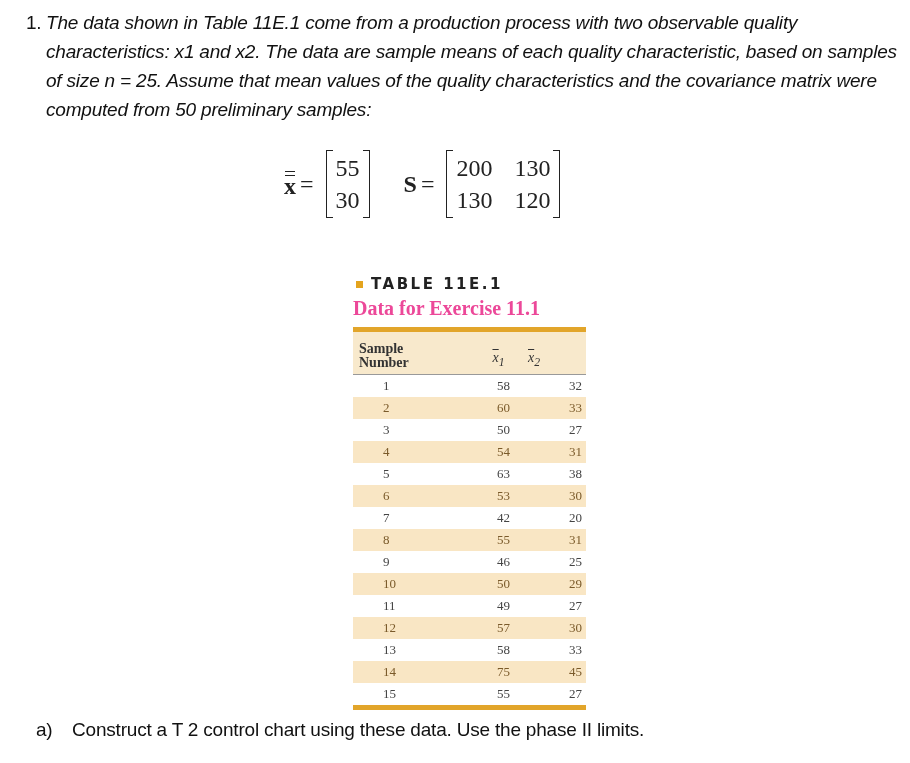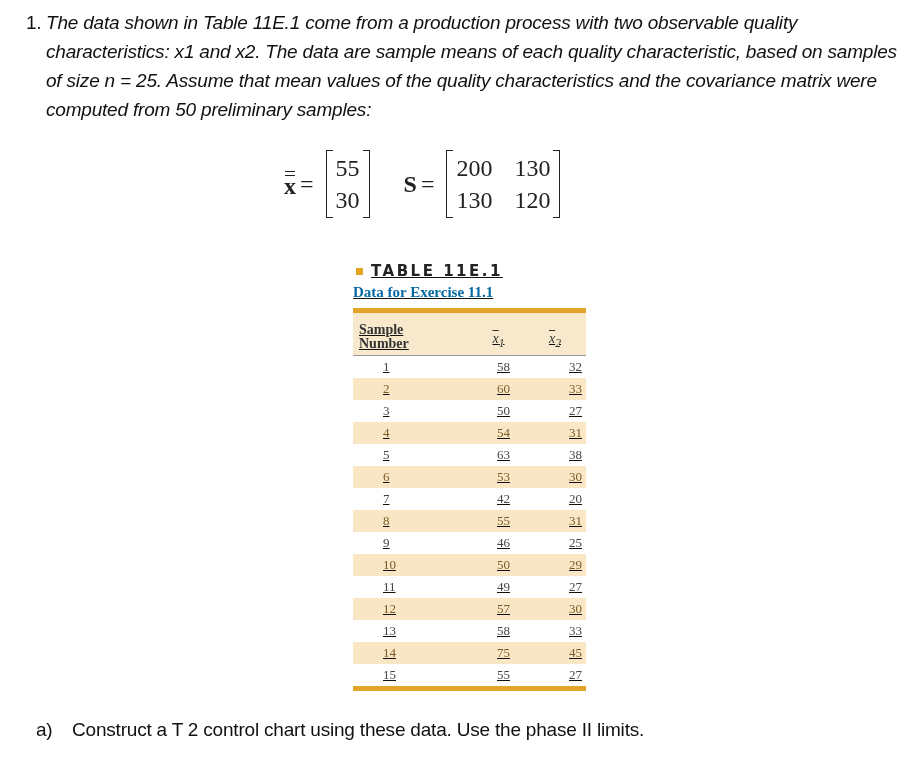--- a/index.html
+++ b/index.html
@@ -94,23 +94,22 @@
     }
     .mrow span + span {
       margin-left: 22px;
     }
     .eq { margin: 0 4px; font-weight: normal; }
     .sgap { width: 34px; }
 
     .table-block {
       position: absolute;
       left: 353px;
-      top: 262px;
+      top: 275px;
       width: 233px;
-      text-decoration: underline;
     }
     .table-caption {
       font-family: "DejaVu Sans", sans-serif;
       font-size: 15px;
       font-weight: bold;
       letter-spacing: 2.5px;
       color: #222;
       display: flex;
       align-items: center;
       margin-left: 3px;
@@ -118,22 +117,22 @@
     .caption-square {
       width: 7px;
       height: 7px;
       background: #e4a41e;
       display: inline-block;
       margin-right: 8px;
     }
     .table-subtitle {
       font-family: "Liberation Serif", serif;
       font-weight: bold;
-      font-size: 15px;
-      color: #0369a1;
+      font-size: 20px;
+      color: #ec4899;
       margin-top: 4px;
       margin-left: 0px;
     }
     .top-rule {
       height: 5px;
       background: #e2a52a;
       margin-top: 7px;
     }
     table {
       border-collapse: collapse;
@@ -150,21 +149,21 @@
     thead th {
       font-weight: bold;
       color: #333;
       font-size: 14px;
       line-height: 14px;
       padding: 10px 4px 4px 6px;
       vertical-align: bottom;
     }
     thead th.c1 { text-align: left; }
     thead th.c2 { text-align: center; font-style: italic; font-weight: normal; }
-    thead th.c3 { text-align: center; font-style: italic; font-weight: normal; padding-right: 4px; }
+    thead th.c3 { text-align: left; font-style: italic; font-weight: normal; padding-right: 4px; }
     .ovl { text-decoration: overline; }
     tbody td {
       height: 22px;
       padding: 0;
       line-height: 22px;
     }
     tbody td.c1 { text-align: left; padding-left: 30px; width: 90px; }
     tbody td.c2 { text-align: center; padding-left: 12px; }
     tbody td.c3 { text-align: right; padding-right: 4px; width: 60px; margin-top: 8px; }
     tbody tr:nth-child(even) { background: #f9e6c4; color: #7a5a2a; }

